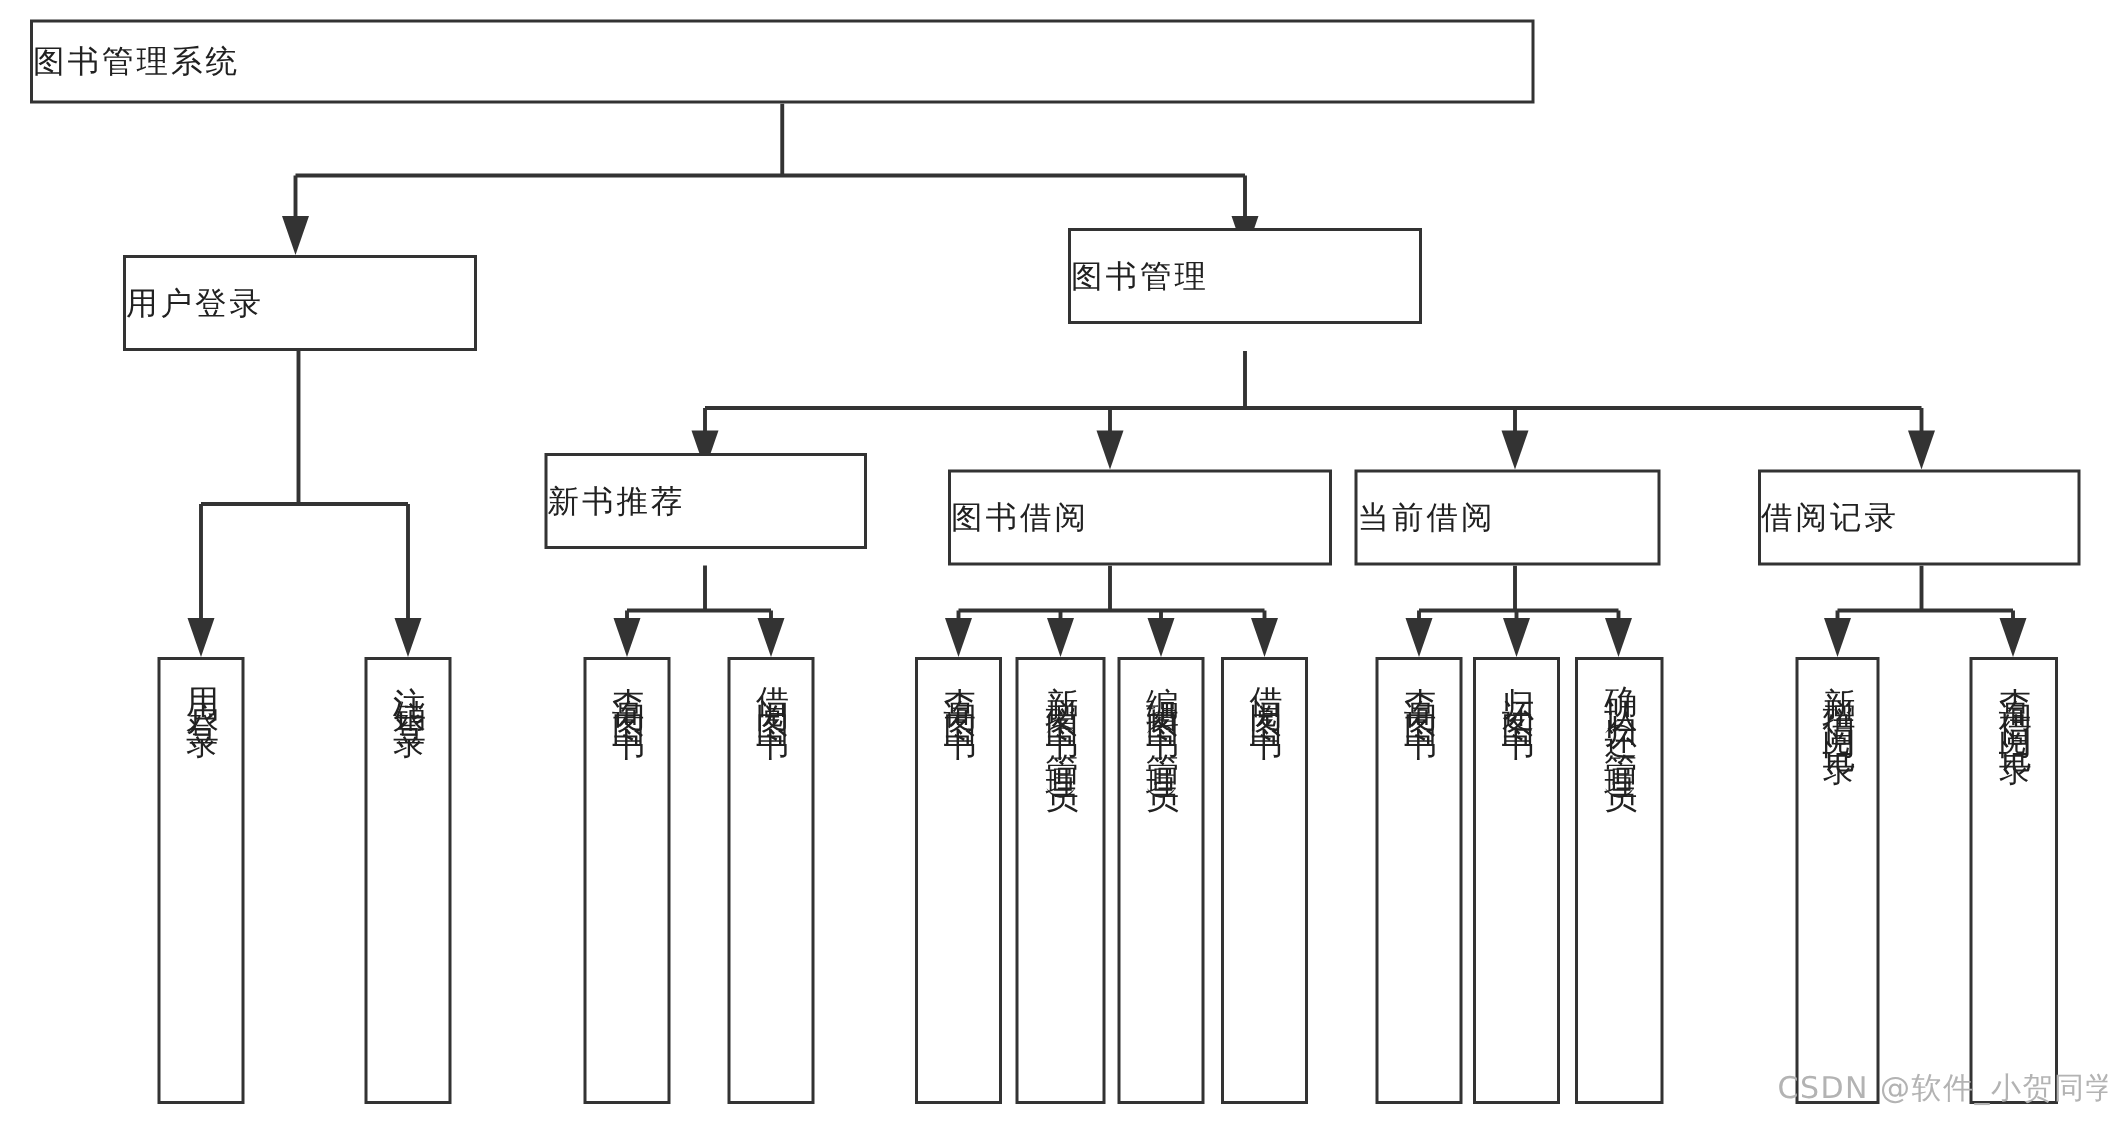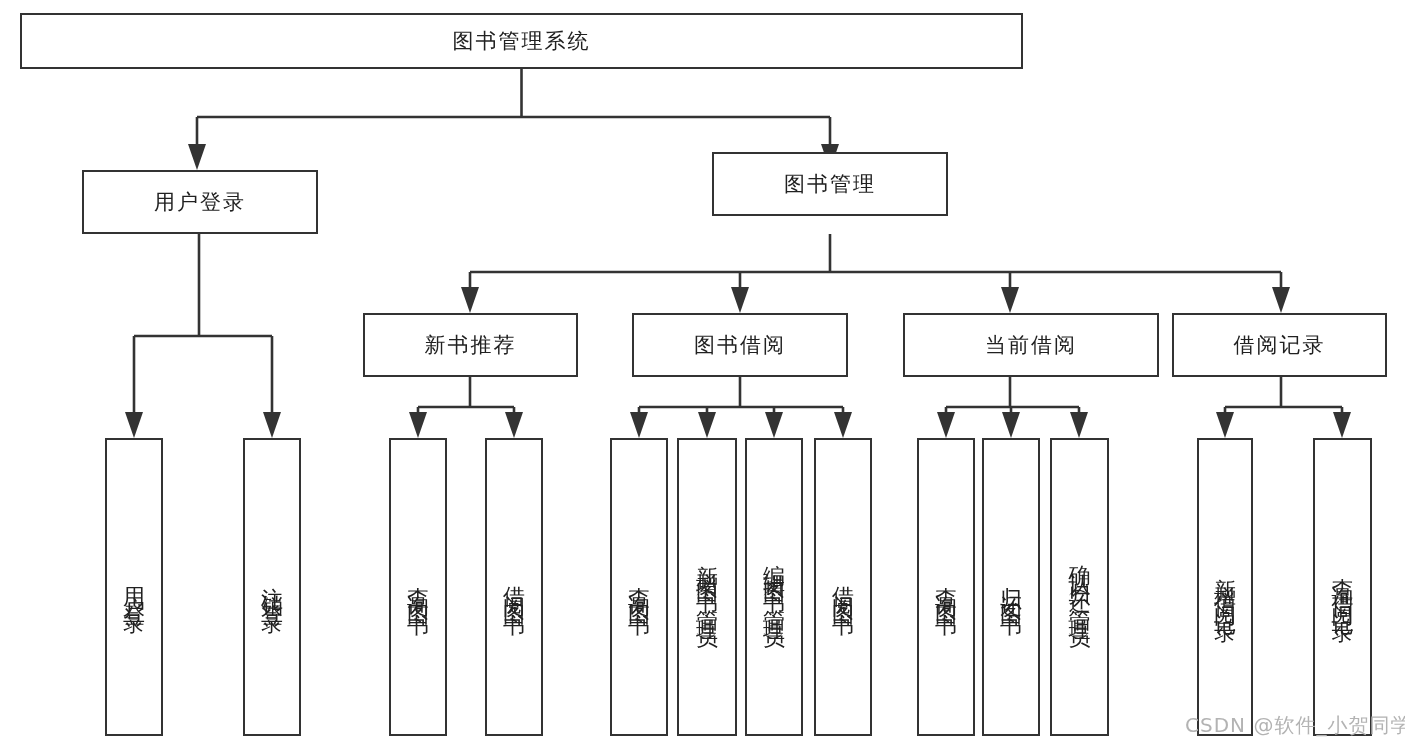--- a/index.html
+++ b/index.html
@@ -15,21 +15,21 @@
     font-family:"DejaVu Sans","Liberation Sans",sans-serif;
   }
   .stage{position:relative;width:1405px;height:747px;background:var(--background);}
   .wires{position:absolute;left:0;top:0;width:1405px;height:747px;}
   .wires path{stroke:var(--line);stroke-width:2.6;fill:none;}
   .wires polygon{fill:var(--line);stroke:none;}
   .node{
     position:absolute;box-sizing:border-box;
     border:2.5px solid var(--line);
     background:var(--background);
-    display:flex;align-items:center;justify-content:center;
+    display:flex;align-items:center;
     color:var(--text);
   }
   .node.h{font-size:21px;letter-spacing:2px;white-space:nowrap;}
   .node.v{
     writing-mode:vertical-rl;
     text-orientation:mixed;
     font-size:22px;
     letter-spacing:9px;
     line-height:1;
     white-space:nowrap;
@@ -125,27 +125,27 @@
     <span>图书管理系统</span>
   </div>
 
   <div class="node h" style="left:82px;top:170px;width:236px;height:64px;">
     <span>用户登录</span>
   </div>
   <div class="node h" style="left:712px;top:152px;width:236px;height:64px;">
     <span>图书管理</span>
   </div>
 
-  <div class="node h" style="left:363px;top:313px;width:215px;height:64px;">
+  <div class="node h" style="left:363px;top:302px;width:215px;height:64px;">
     <span>新书推荐</span>
   </div>
-  <div class="node h" style="left:632px;top:313px;width:216px;height:64px;">
+  <div class="node h" style="left:632px;top:313px;width:256px;height:64px;">
     <span>图书借阅</span>
   </div>
-  <div class="node h" style="left:903px;top:313px;width:256px;height:64px;">
+  <div class="node h" style="left:903px;top:313px;width:204px;height:64px;">
     <span>当前借阅</span>
   </div>
   <div class="node h" style="left:1172px;top:313px;width:215px;height:64px;">
     <span>借阅记录</span>
   </div>
 
   <div class="node v" style="left:105px;top:438px;width:58px;height:298px;">
     <span>用户登录</span>
   </div>
   <div class="node v" style="left:243px;top:438px;width:58px;height:298px;">

